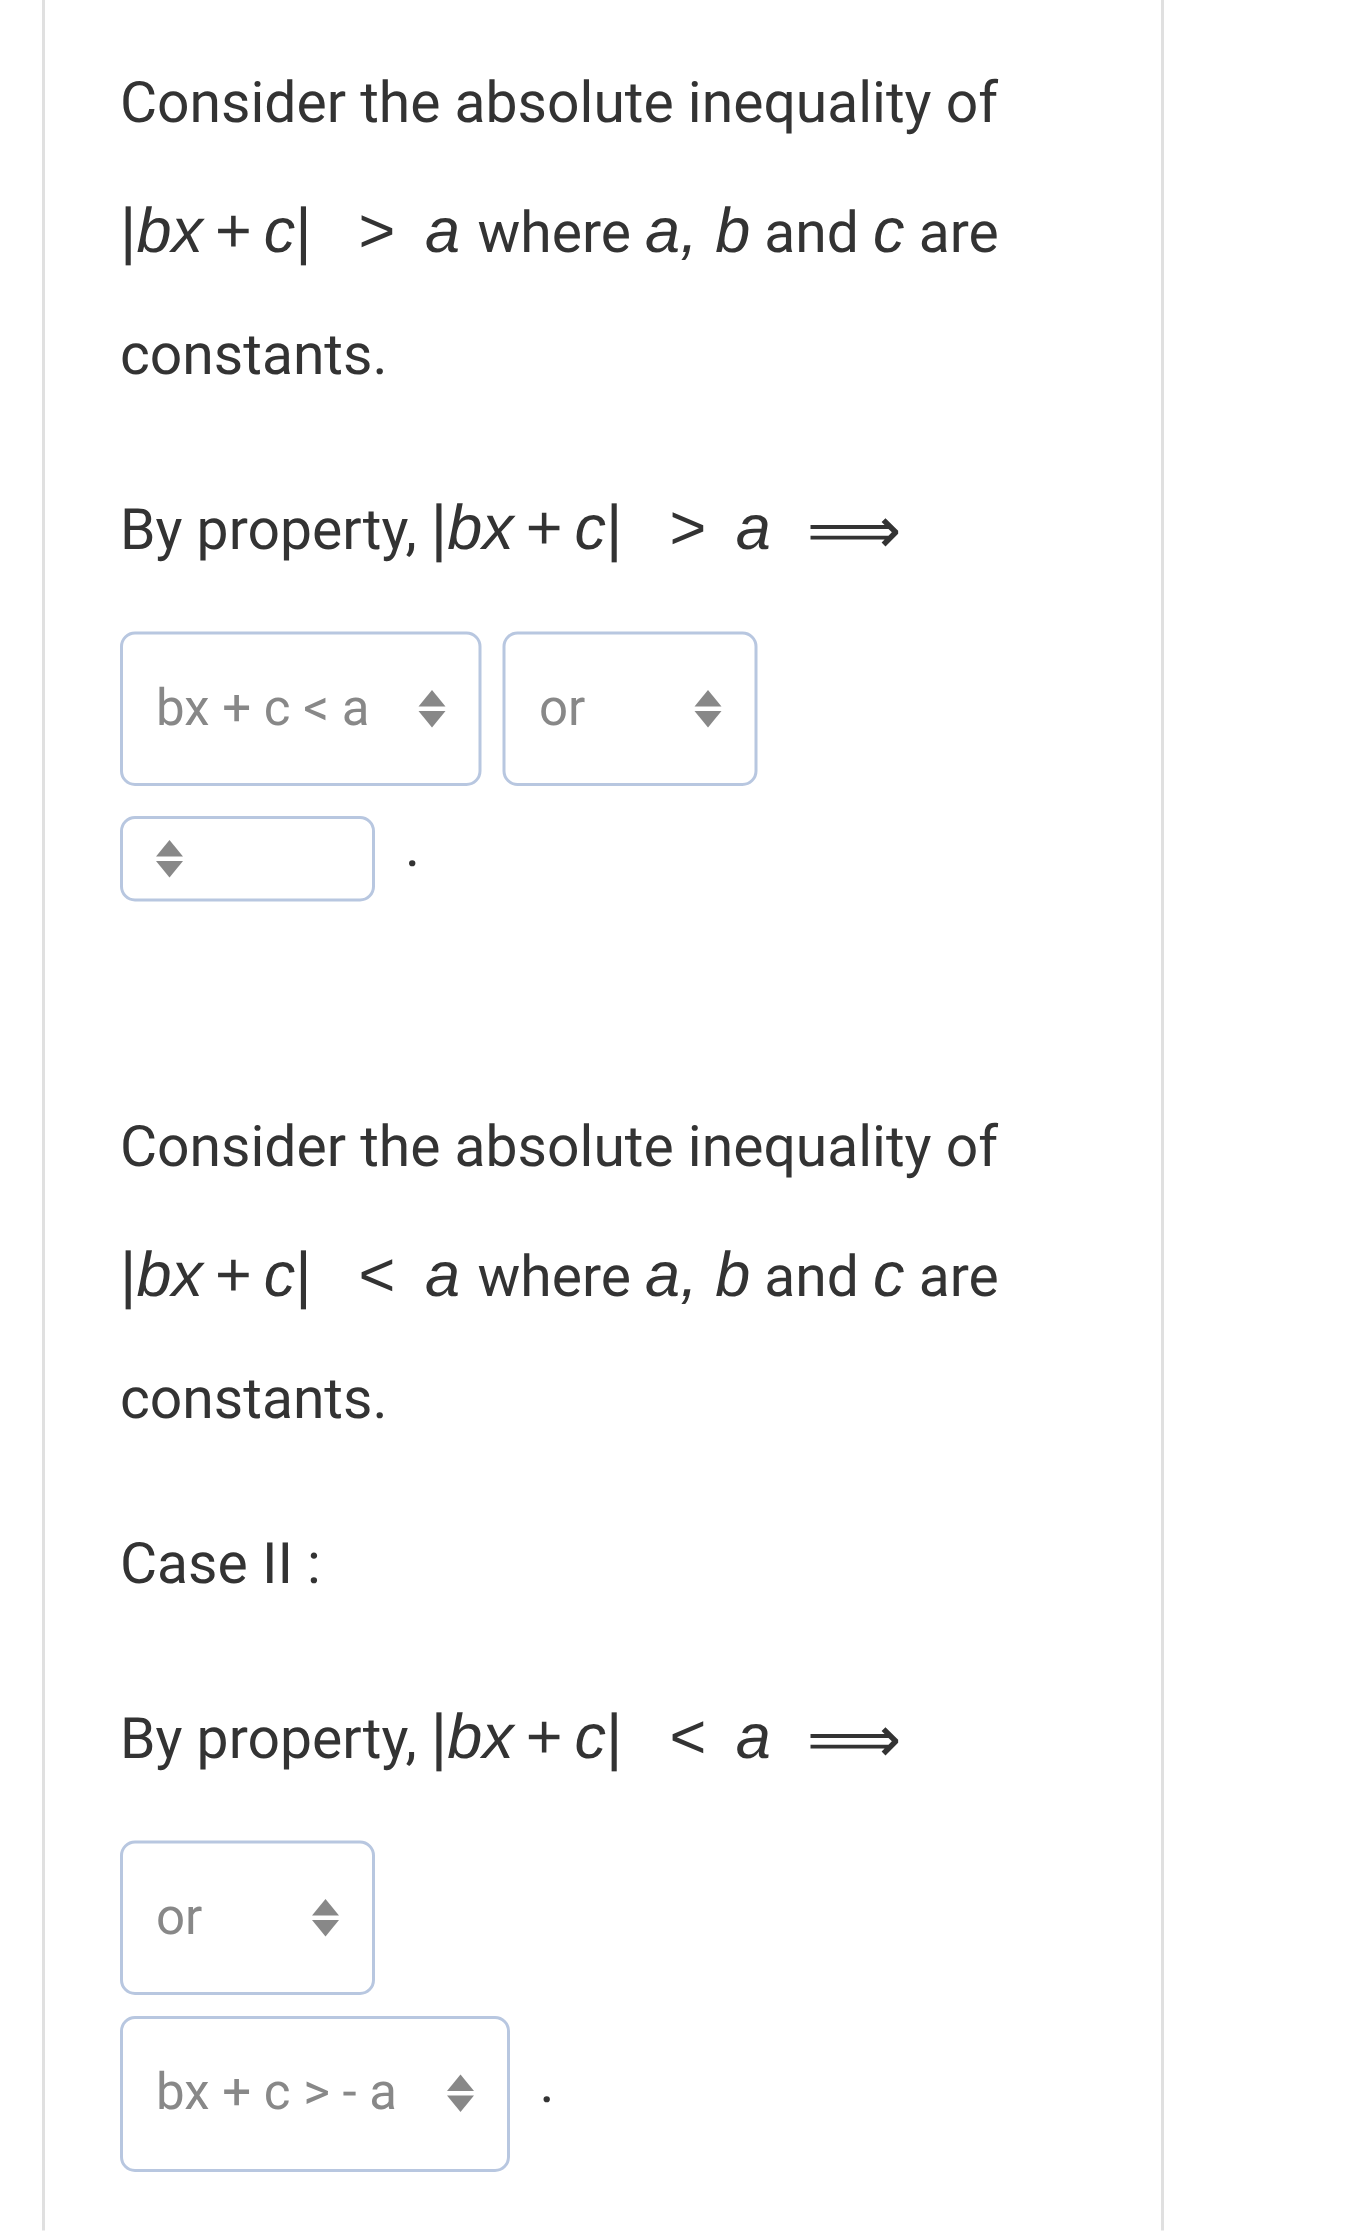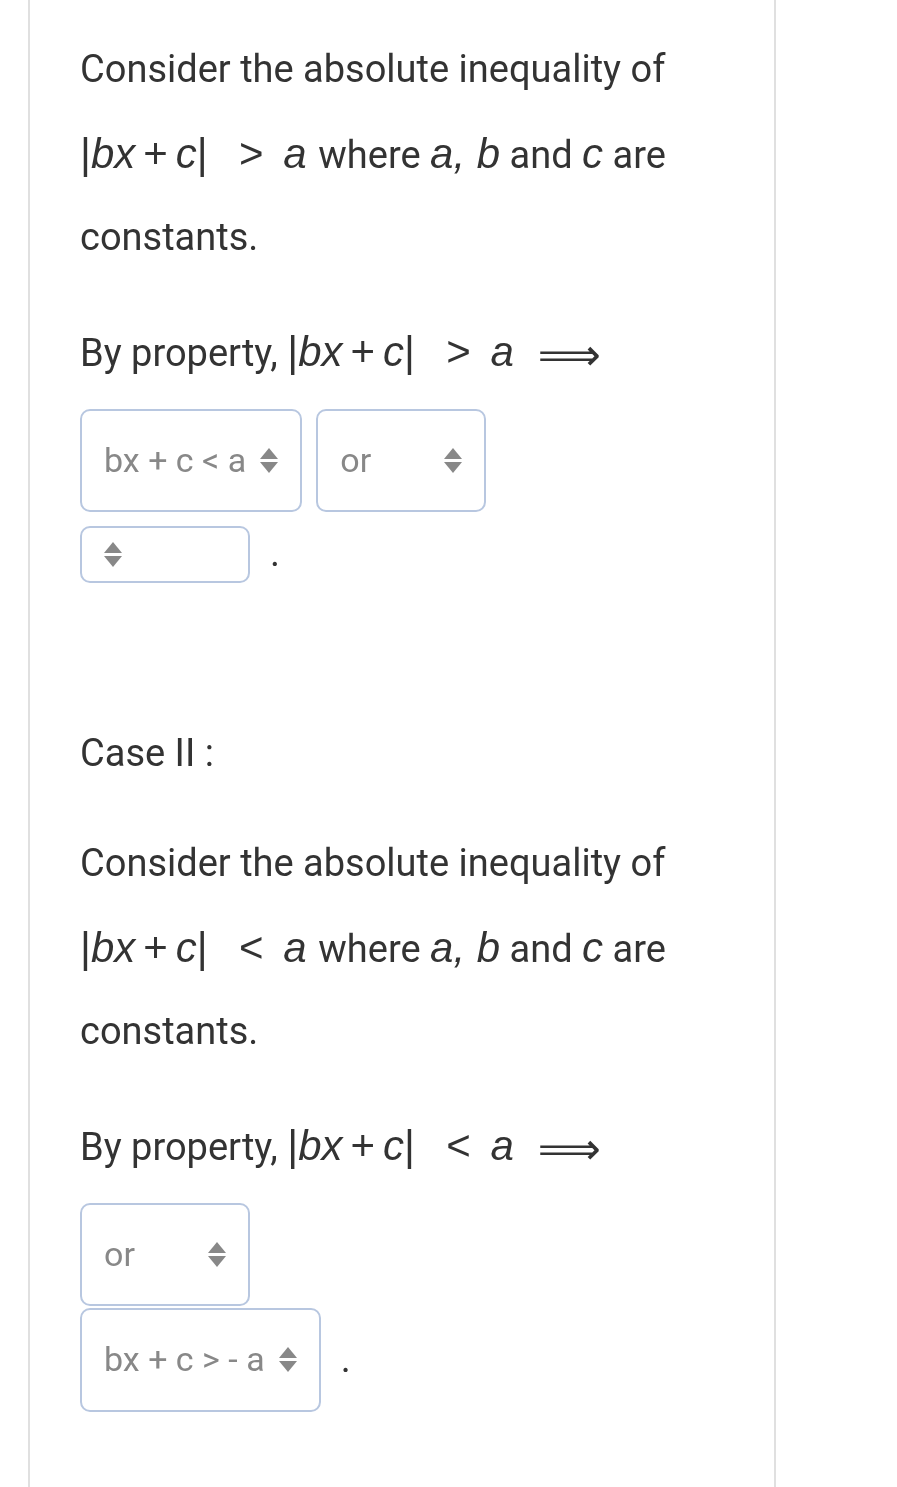--- a/index.html
+++ b/index.html
@@ -51,21 +51,22 @@
     .dropdown {
       display: inline-flex;
       align-items: center;
       justify-content: space-between;
       border: 2px solid #b8c7e0;
       border-radius: 10px;
       padding: 14px 22px;
       background: #fff;
       min-width: 170px;
       cursor: pointer;
-      gap: 14px;
+      gap: 33px;
+      margin-top: 12px;
     }
     .dropdown-label {
       font-size: 34px;
       color: #888;
     }
     .dropdown-icon {
       display: inline-flex;
       flex-direction: column;
       gap: 3px;
     }
@@ -149,35 +150,35 @@
           <span class="triangle-up"></span>
           <span class="triangle-down"></span>
         </span>
       </div>
       <span class="period">.</span>
     </div>
   </div>
 
   <div class="section-gap"></div>
 
-  <div class="paragraph">Case II :</div>
-
   <div class="paragraph">
     <span>Consider the absolute inequality of </span>
     <span class="math">
       <span class="math-bar">|</span>bx<span class="math-op">+</span>c<span class="math-bar">|</span>
       <span class="math-op">&nbsp;&lt;&nbsp;</span>a
     </span>
     <span> where </span>
     <span class="math">a, b</span>
     <span> and </span>
     <span class="math">c</span>
     <span> are constants.</span>
   </div>
 
+  <div class="paragraph">Case II :</div>
+
   <div class="paragraph">
     <span>By property, </span>
     <span class="math">
       <span class="math-bar">|</span>bx<span class="math-op">+</span>c<span class="math-bar">|</span>
       <span class="math-op">&nbsp;&lt;&nbsp;</span>a
       <span class="implies-arrow">&nbsp;⟹</span>
     </span>
 
     <div class="dropdown-row">
       <div class="dropdown">

